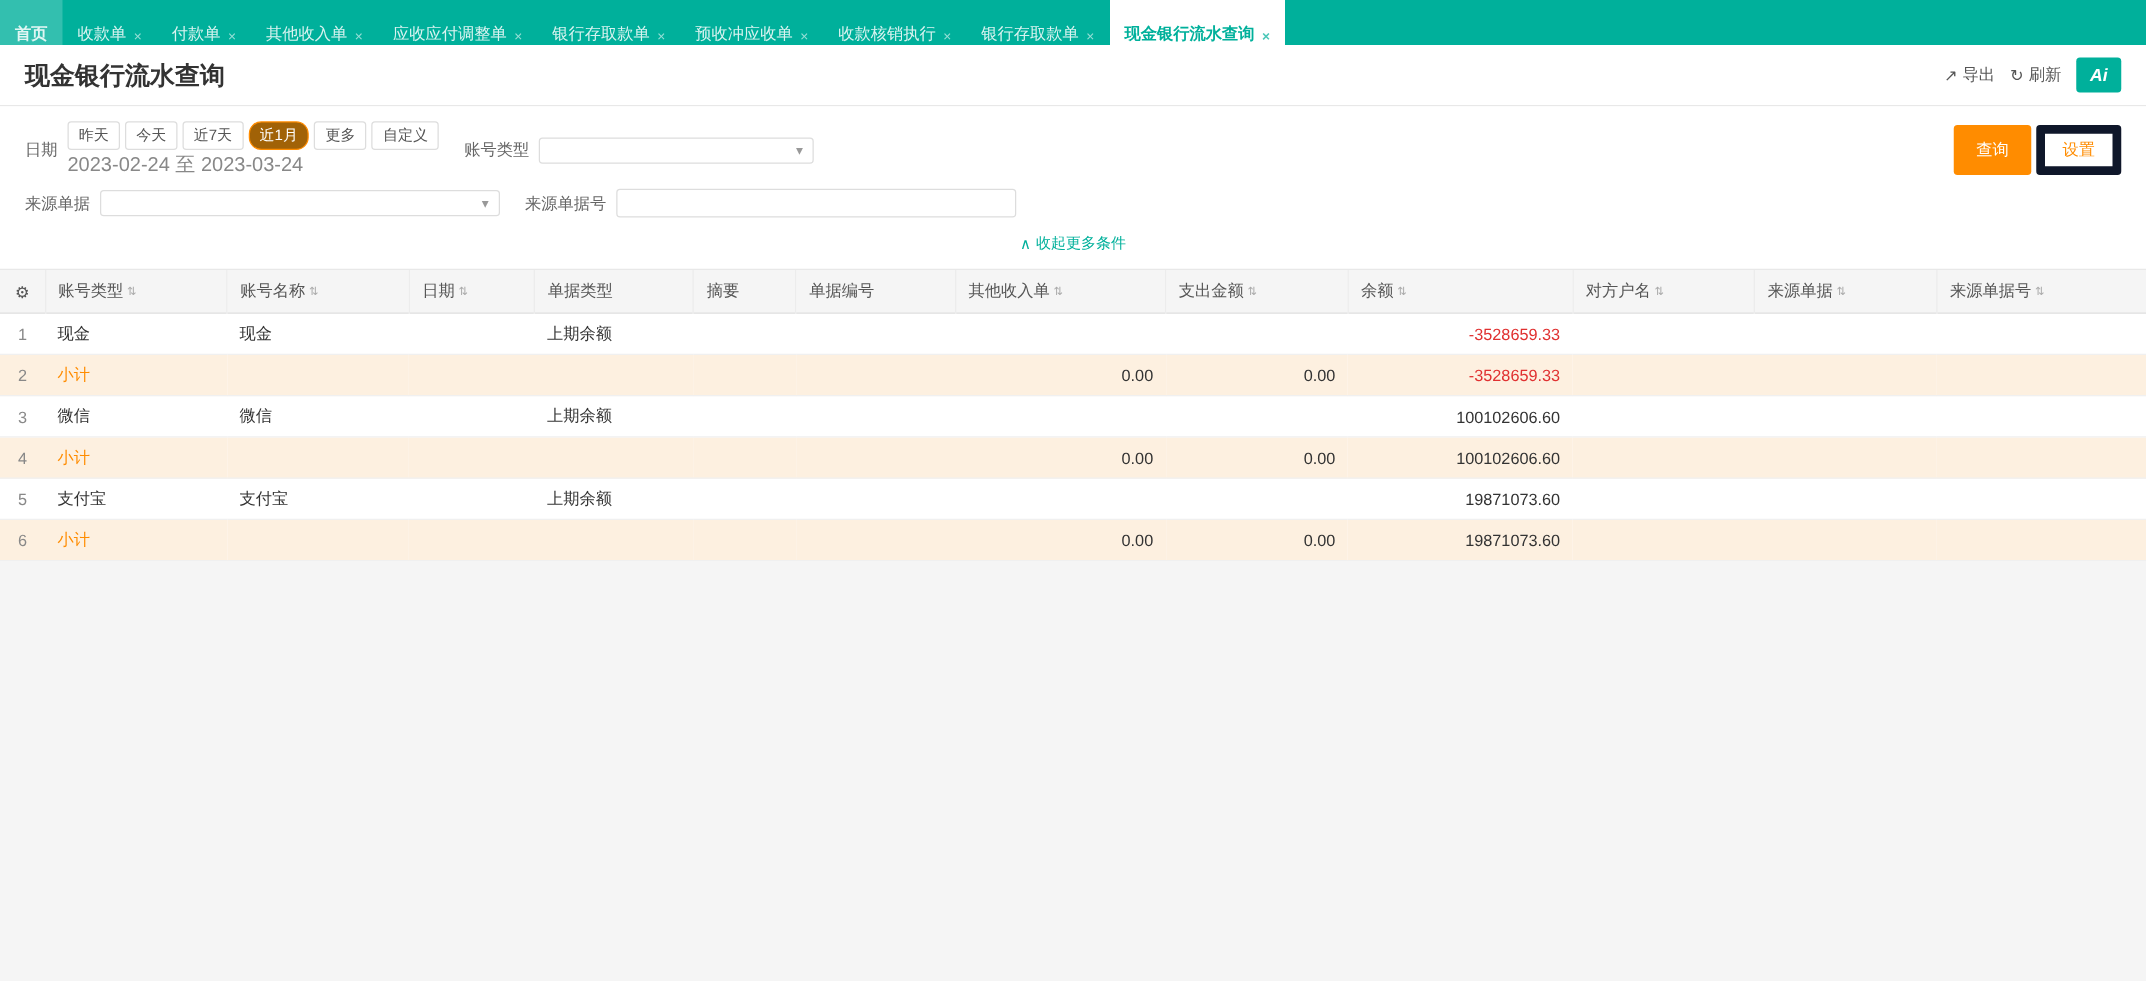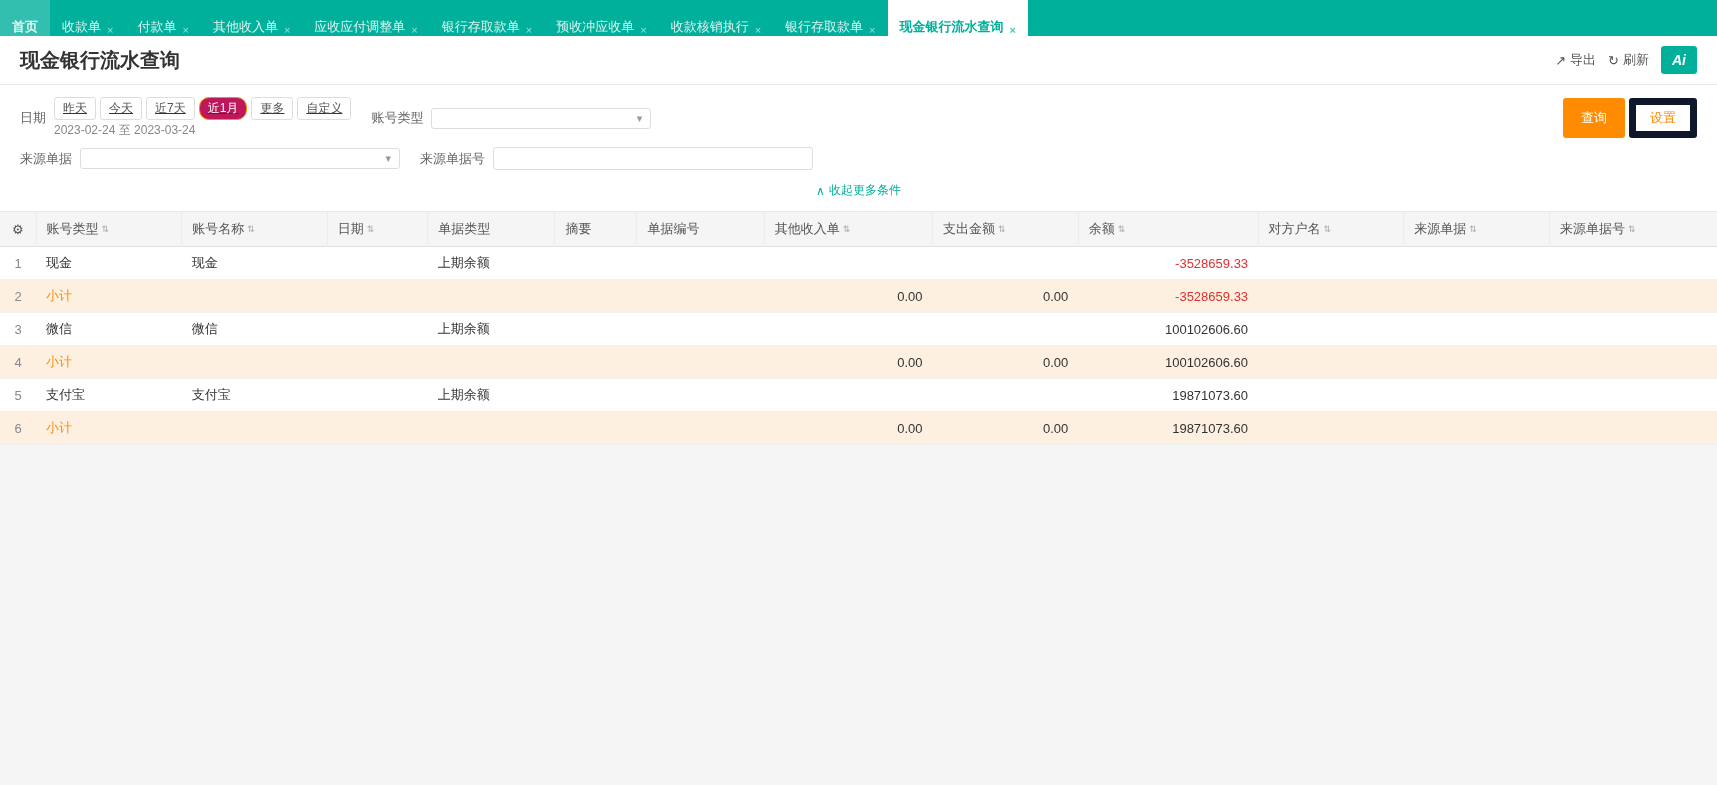--- a/index.html
+++ b/index.html
@@ -87,39 +87,38 @@
     }
     .filter-label {
       color: #666;
       white-space: nowrap;
       font-size: 13px;
     }
     .date-buttons {
       display: flex;
       align-items: center;
       gap: 4px;
-      text-decoration: underline;
     }
     .date-btn {
       padding: 2px 8px;
       border: 1px solid #ddd;
       border-radius: 3px;
       cursor: pointer;
       font-size: 12px;
       background: #fff;
       color: #555;
     }
     .date-btn.active {
-      background: #be185d;
+      background: #a16207;
       color: #fff;
       border-color: #ff8c00;
       border-radius: 10px;
     }
     .date-range {
-      font-size: 12px;
+      font-size: 16px;
       color: #888;
       margin-top: 2px;
     }
     .filter-select {
       display: flex;
       align-items: center;
       border: 1px solid #ddd;
       border-radius: 3px;
       padding: 3px 8px;
       min-width: 200px;

